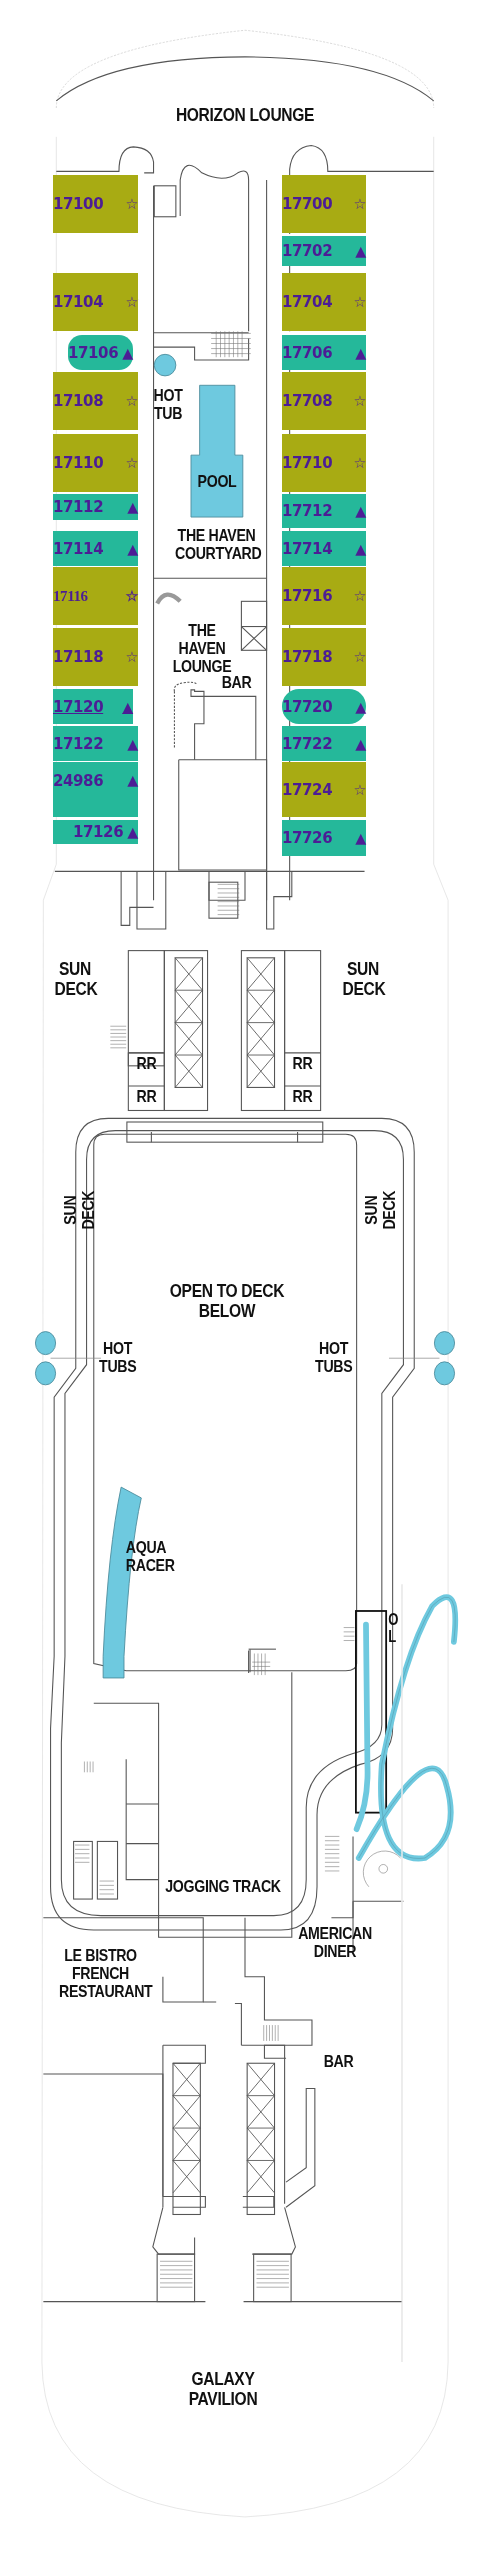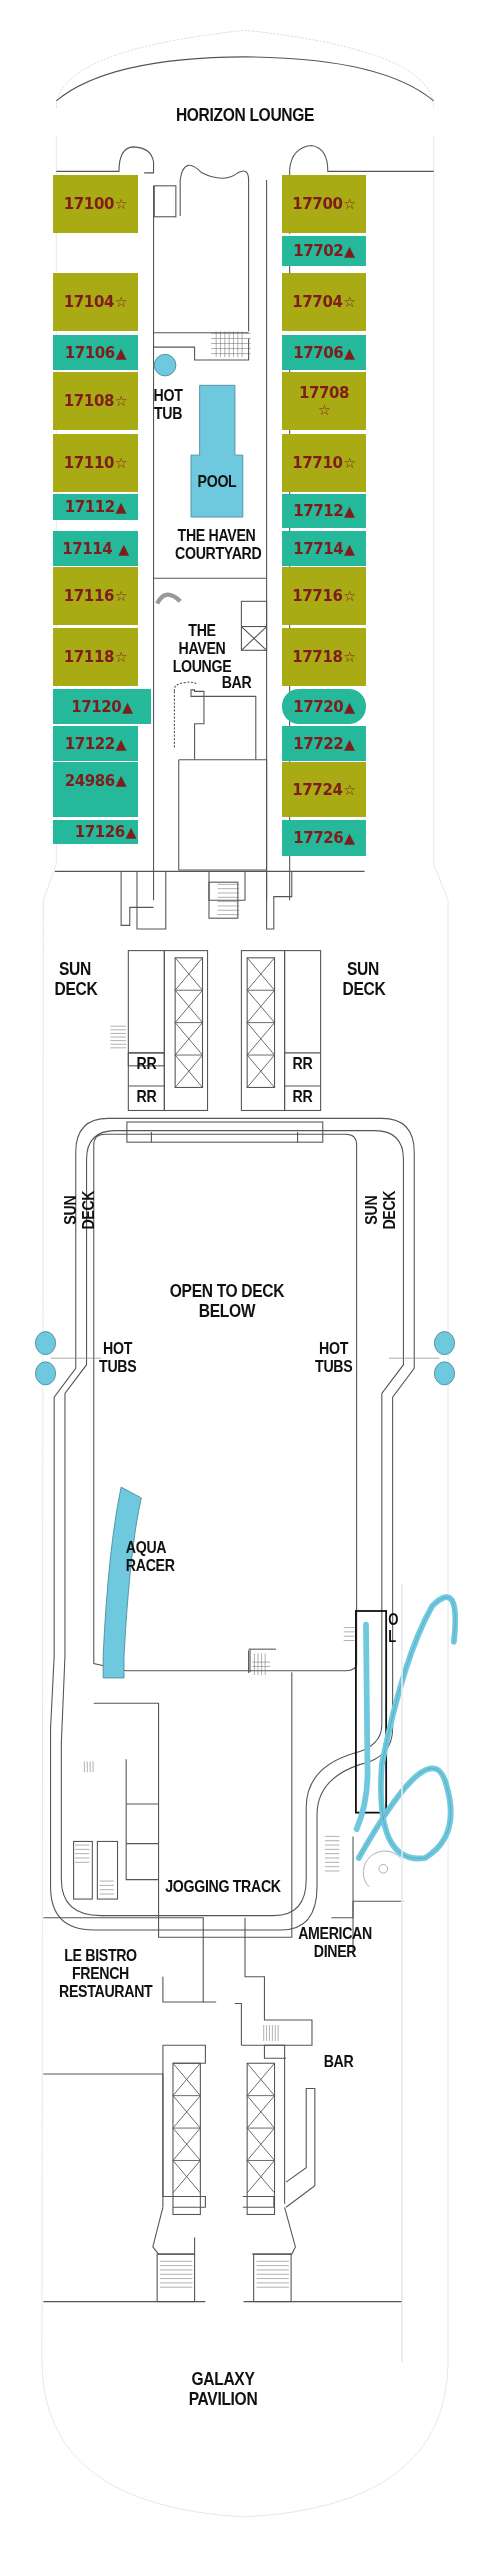--- a/index.html
+++ b/index.html
@@ -1,22 +1,22 @@
 <!DOCTYPE html>
 <html style="font-size:11.5px"><head>
 <meta charset="utf-8">
 <style>
   html, body { margin: 0; padding: 0; background: #ffffff; }
   body { width: 490px; height: 2576px; position: relative; overflow: hidden;
          font-family: "Liberation Sans", sans-serif; }
   .label { position: absolute; font-family: "Liberation Sans", sans-serif; font-weight: bold;
            color: #111; text-align: center; line-height: 1.05; letter-spacing: -0.4px;
            transform: scaleX(0.82); transform-origin: center; white-space: pre-line; }
-  .cabin { position: absolute; display: flex; align-items: center; justify-content: center;
-           color: #7f1d1d; font-family: "DejaVu Sans", sans-serif; font-size: 15px; font-weight: bold;
+  .cabin { position: absolute; display: flex; align-items: center; justify-content: space-between;
+           color: #4c1d95; font-family: "DejaVu Sans", sans-serif; font-size: 15px; font-weight: bold;
            letter-spacing: -0.4px; box-sizing: border-box; }
   .cabin.top-text { align-items: flex-start; padding-top: 10px; }
   .cabin .sym { margin-left: 0.7px; font-size: 14.4px; }
   svg { position: absolute; left: 0; top: 0; }
 </style>
 </head>
 <body>
 
 <svg width="490" height="2576" viewBox="0 0 680 3577">
   <g fill="none" stroke="#555" stroke-width="1.5">
@@ -174,49 +174,49 @@
       <span class="sym">☆</span>
     </div>
   <div class="cabin" style="left:53px;top:236px;width:85px;height:35px;background:#25b89a;margin-top:39px;">
       <span>17102</span>
       <span class="sym">▲</span>
     </div>
   <div class="cabin" style="left:53px;top:273px;width:85px;height:58px;background:#a8ab13;">
       <span>17104</span>
       <span class="sym">☆</span>
     </div>
-  <div class="cabin" style="left:53px;top:335px;width:85px;height:35px;background:#25b89a;">
+  <div class="cabin" style="left:68px;top:335px;width:65px;height:35px;background:#25b89a;border-radius:14px;">
       <span>17106</span>
       <span class="sym">▲</span>
     </div>
   <div class="cabin" style="left:53px;top:372px;width:85px;height:58px;background:#a8ab13;">
       <span>17108</span>
       <span class="sym">☆</span>
     </div>
   <div class="cabin" style="left:53px;top:434px;width:85px;height:58px;background:#a8ab13;">
       <span>17110</span>
       <span class="sym">☆</span>
     </div>
   <div class="cabin" style="left:53px;top:494px;width:85px;height:26px;background:#25b89a;">
       <span>17112</span>
       <span class="sym">▲</span>
     </div>
   <div class="cabin" style="left:53px;top:531px;width:85px;height:35px;background:#25b89a;">
       <span>17114</span>
       <span class="sym" style="margin-left:5.8px">▲</span>
     </div>
-  <div class="cabin" style="left:53px;top:567px;width:85px;height:58px;background:#a8ab13;">
+  <div class="cabin" style="left:53px;top:567px;width:85px;height:58px;background:#a8ab13;font-family:Liberation Serif, serif;">
       <span>17116</span>
       <span class="sym">☆</span>
     </div>
   <div class="cabin" style="left:53px;top:628px;width:85px;height:58px;background:#a8ab13;">
       <span>17118</span>
       <span class="sym">☆</span>
     </div>
-  <div class="cabin" style="left:53px;top:689px;width:98px;height:35px;background:#25b89a;">
+  <div class="cabin" style="left:53px;top:689px;width:80px;height:35px;background:#25b89a;text-decoration:underline;">
       <span>17120</span>
       <span class="sym">▲</span>
     </div>
   <div class="cabin" style="left:53px;top:726px;width:85px;height:35px;background:#25b89a;">
       <span>17122</span>
       <span class="sym">▲</span>
     </div>
   <div class="cabin top-text" style="left:53px;top:762px;width:85px;height:55px;background:#25b89a;">
       <span>24986</span>
       <span class="sym">▲</span>
@@ -237,21 +237,21 @@
       <span class="sym">▲</span>
     </div>
   <div class="cabin" style="left:282px;top:273px;width:84px;height:58px;background:#a8ab13;">
       <span>17704</span>
       <span class="sym">☆</span>
     </div>
   <div class="cabin" style="left:282px;top:335px;width:84px;height:35px;background:#25b89a;">
       <span>17706</span>
       <span class="sym">▲</span>
     </div>
-  <div class="cabin" style="left:282px;top:372px;width:84px;height:58px;background:#a8ab13;flex-direction:column;">
+  <div class="cabin" style="left:282px;top:372px;width:84px;height:58px;background:#a8ab13;">
       <span>17708</span>
       <span class="sym">☆</span>
     </div>
   <div class="cabin" style="left:282px;top:434px;width:84px;height:58px;background:#a8ab13;">
       <span>17710</span>
       <span class="sym">☆</span>
     </div>
   <div class="cabin" style="left:282px;top:494px;width:84px;height:34px;background:#25b89a;">
       <span>17712</span>
       <span class="sym">▲</span>

